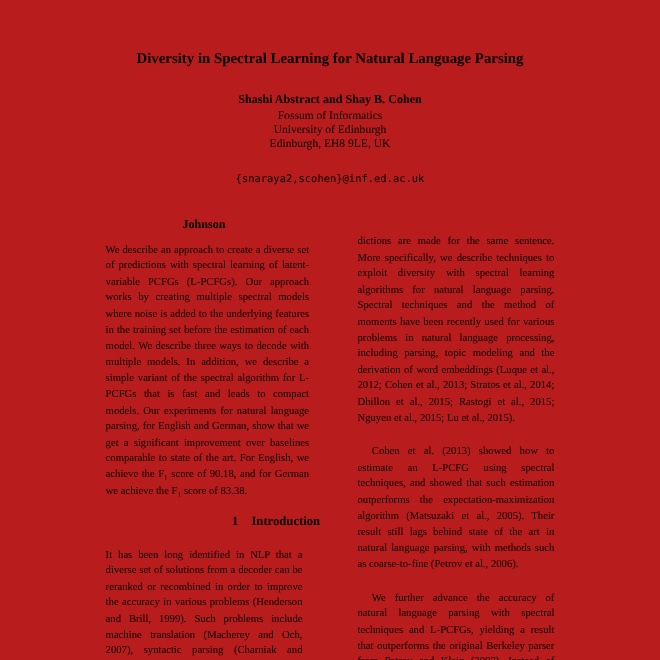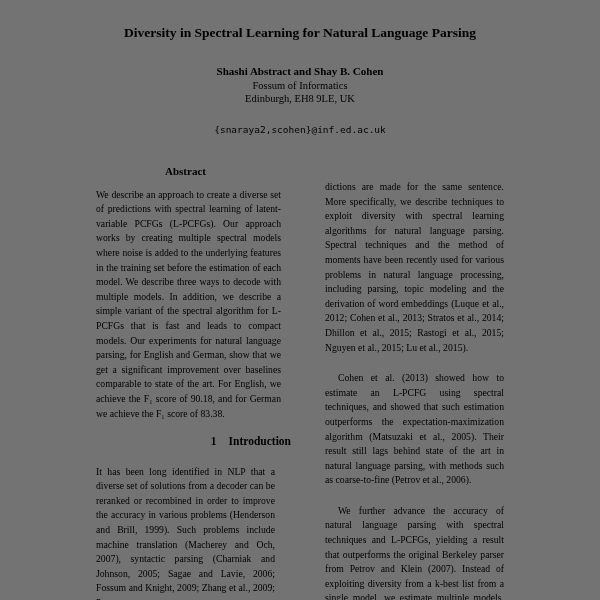--- a/index.html
+++ b/index.html
@@ -11,22 +11,22 @@
     width: 600px;
     height: 600px;
     font-family: "Liberation Serif", serif;
     color: #000000;
     overflow: hidden;
   }
   .page {
     box-sizing: border-box;
     width: 600px;
     height: 600px;
-    padding: 24px 80px 10px 80px;
-    background: #737373;
+    padding: 44px 80px 10px 80px;
+    background: #b91c1c;
     overflow: hidden;
   }
   .title {
     text-align: center;
     font-weight: bold;
     font-size: 13.5px;
     line-height: 17px;
     margin: 0 0 24px 0;
   }
   .authors {
@@ -92,29 +92,30 @@
 </head>
 <body>
 
 <div class="page">
 
   <h1 class="title">Diversity in Spectral Learning for Natural Language Parsing</h1>
 
   <div class="authors">Shashi Abstract and Shay B. Cohen</div>
 
   <div class="affil-line">Fossum of Informatics</div>
+  <div class="affil-line">University of Edinburgh</div>
   <div class="affil-line">Edinburgh, EH8 9LE, UK</div>
 
   <div class="email">{snaraya2,scohen}@inf.ed.ac.uk</div>
 
   <div class="columns">
 
     <div class="col">
 
-      <div class="abstract-heading">Abstract</div>
+      <div class="abstract-heading">Johnson</div>
 
       <div class="abstract-body">We describe an approach to create a diverse set of predictions with spectral learning of latent-variable PCFGs (L-PCFGs). Our approach works by creating multiple spectral models where noise is added to the underlying features in the training set before the estimation of each model. We describe three ways to decode with multiple models. In addition, we describe a simple variant of the spectral algorithm for L-PCFGs that is fast and leads to compact models. Our experiments for natural language parsing, for English and German, show that we get a significant improvement over baselines comparable to state of the art. For English, we achieve the F₁ score of 90.18, and for German we achieve the F₁ score of 83.38.</div>
 
       <div class="section-heading">
         <span class="sec-num">1</span><span>Introduction</span>
       </div>
 
       <p>It has been long identified in NLP that a diverse set of solutions from a decoder can be reranked or recombined in order to improve the accuracy in various problems (Henderson and Brill, 1999). Such problems include machine translation (Macherey and Och, 2007), syntactic parsing (Charniak and Johnson, 2005; Sagae and Lavie, 2006; Fossum and Knight, 2009; Zhang et al., 2009; Petrov,</p>
 
     </div>

